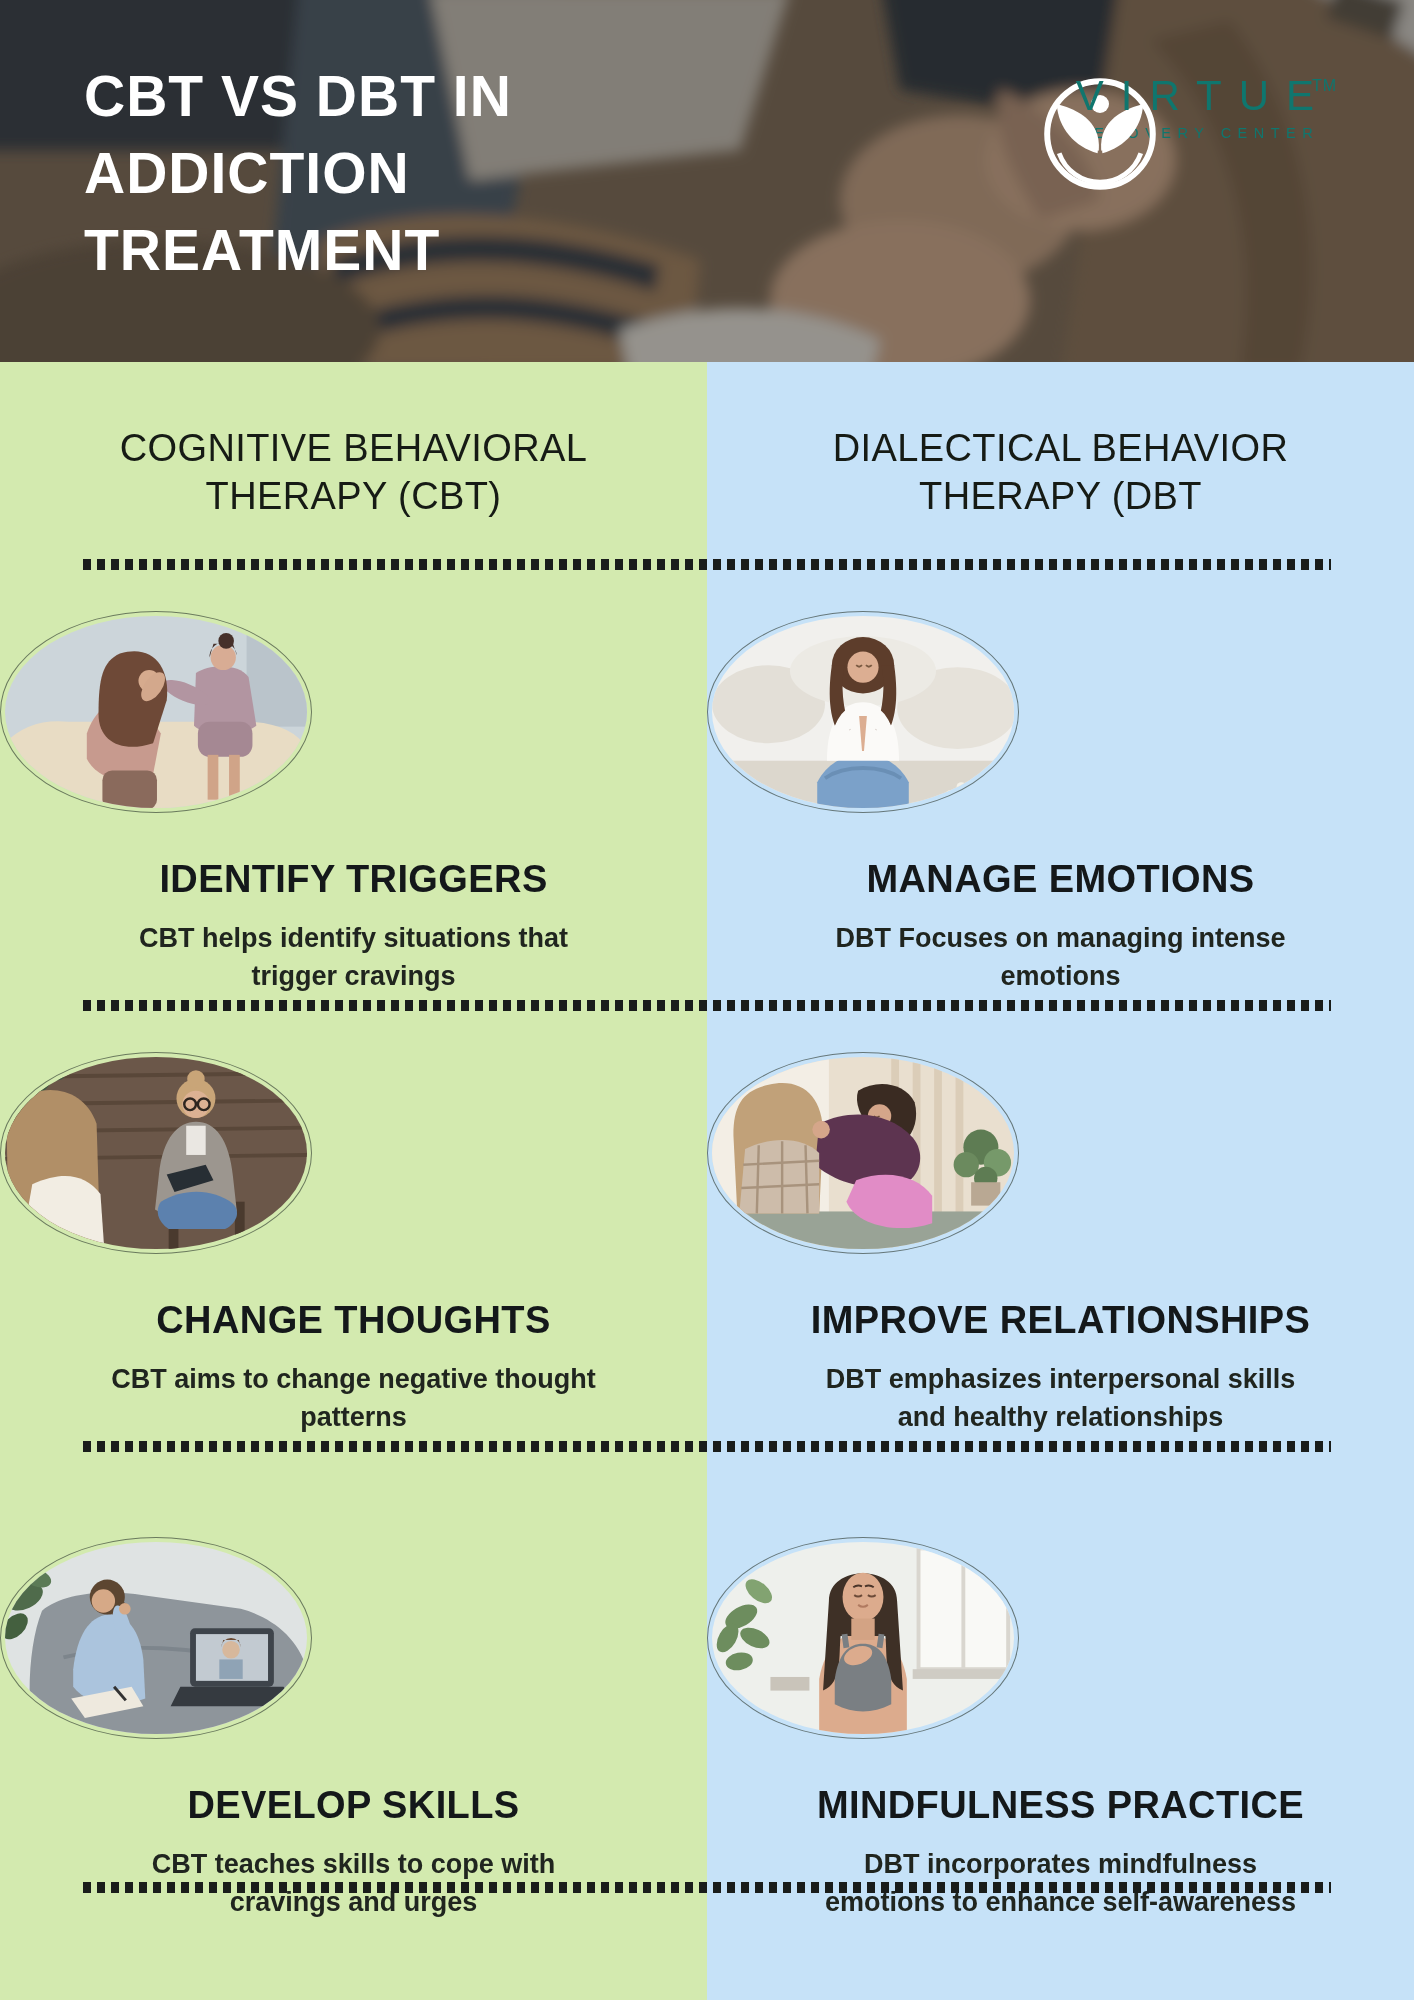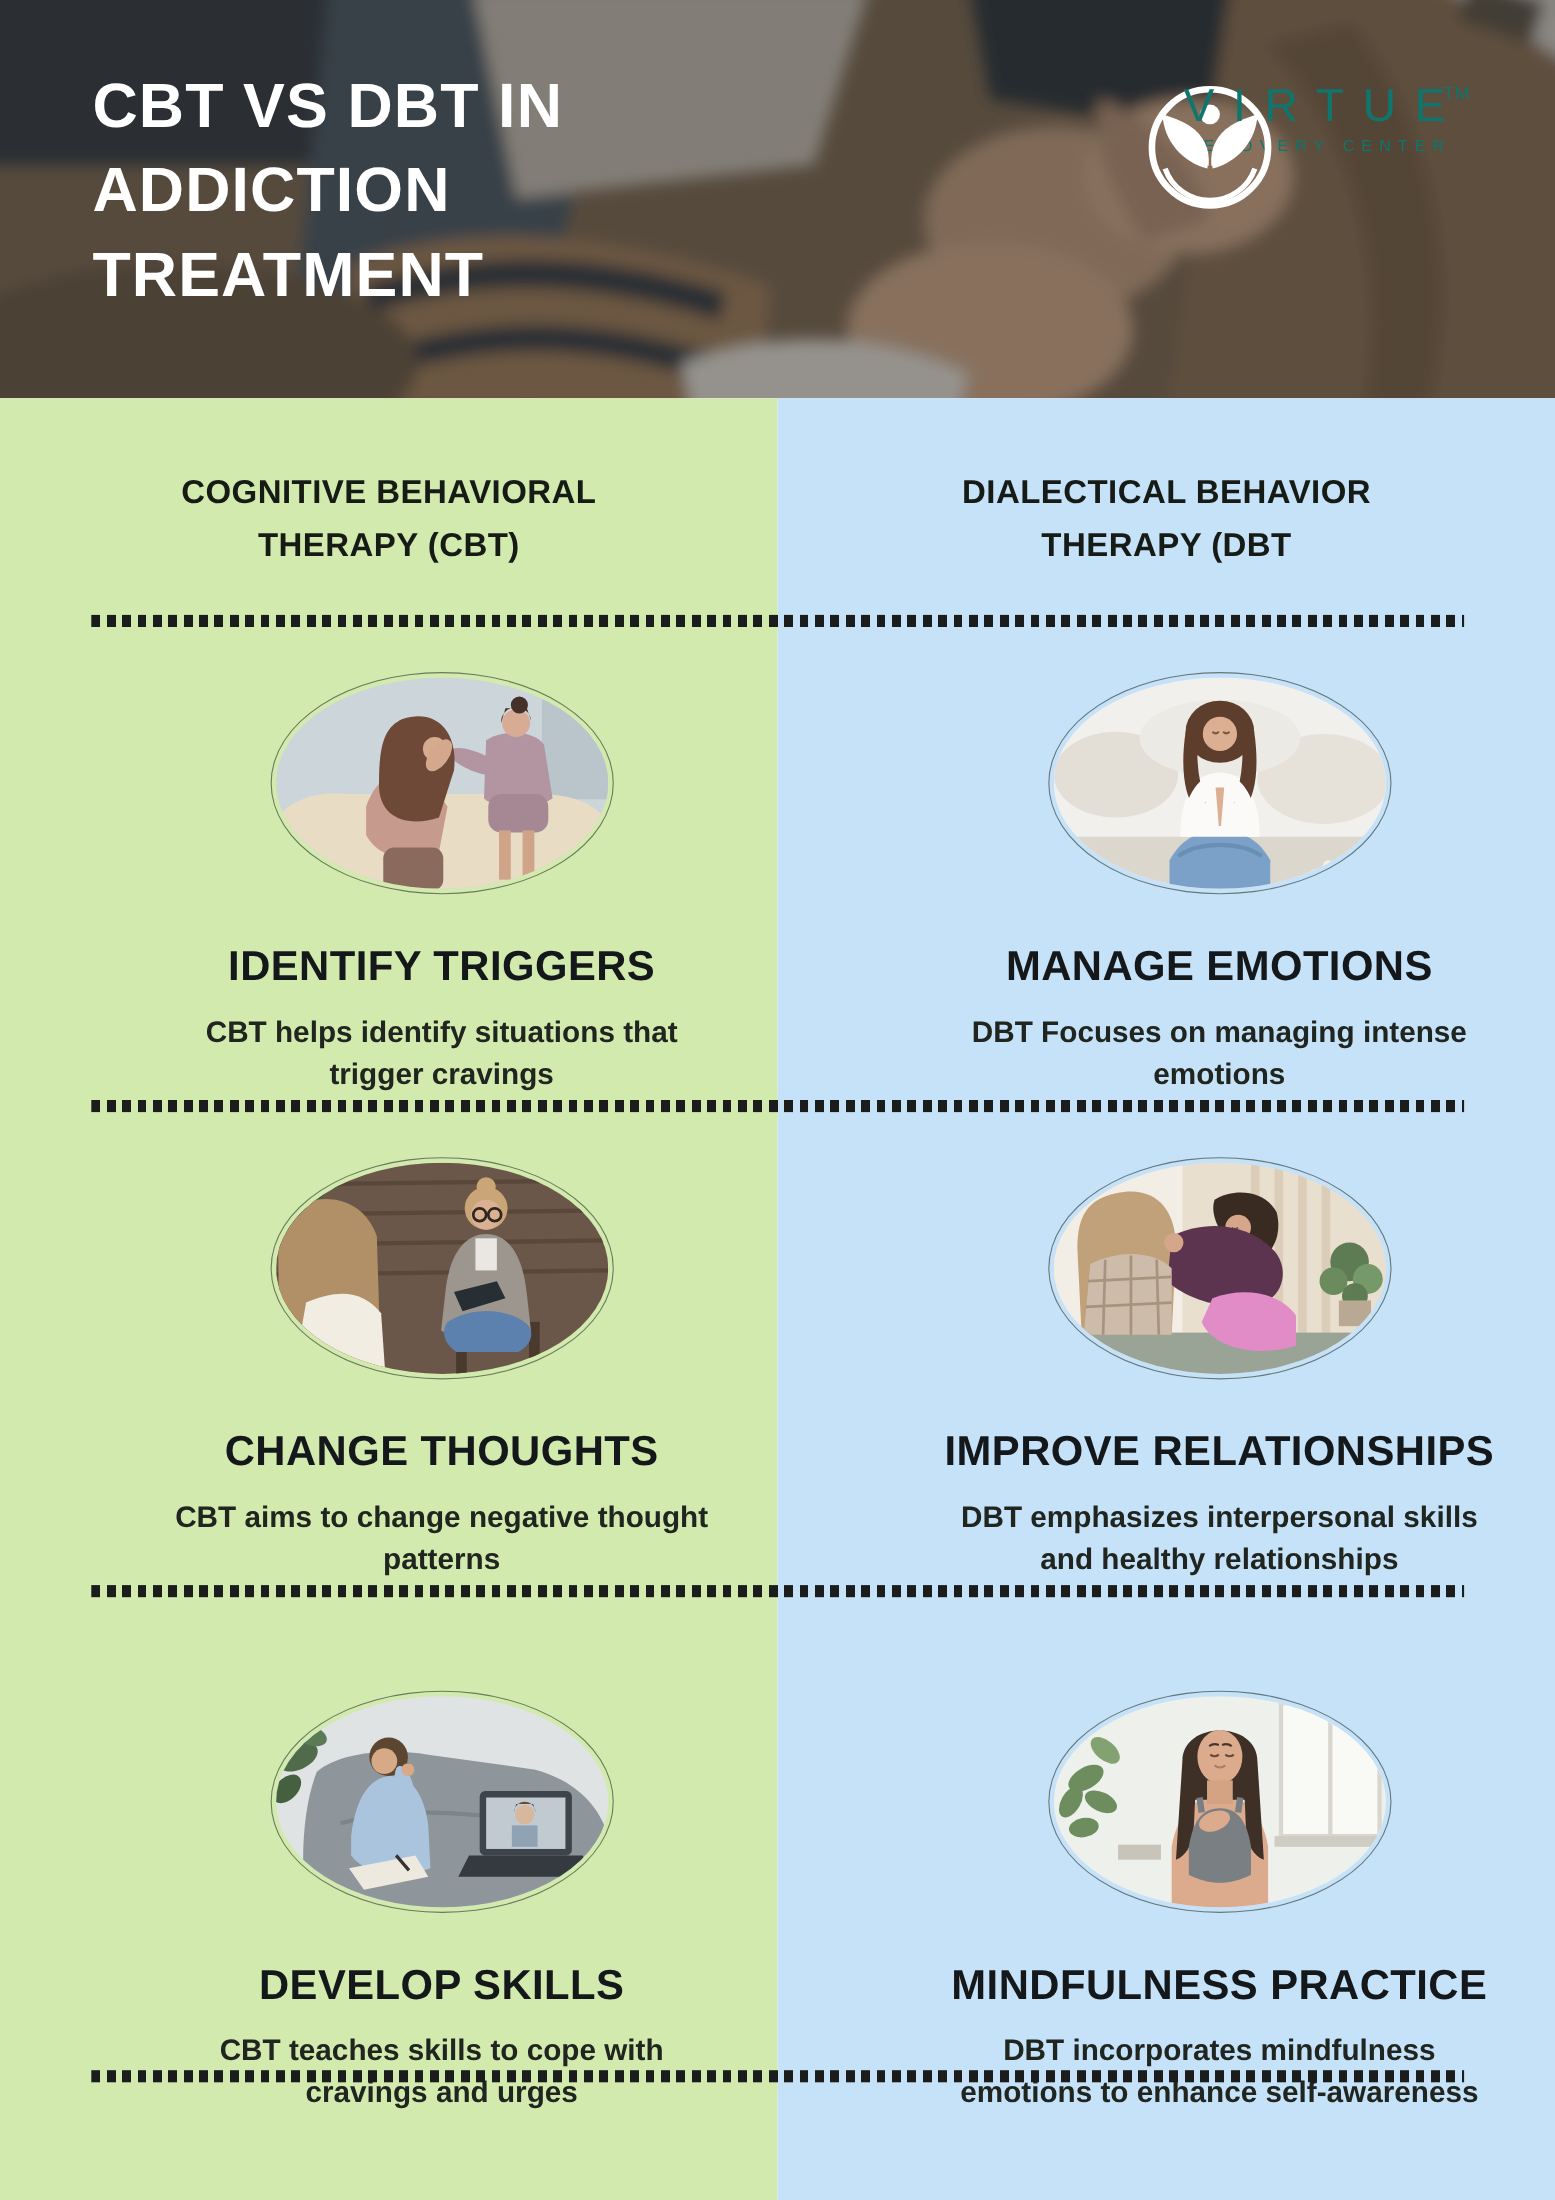--- a/index.html
+++ b/index.html
@@ -22,26 +22,26 @@
     letter-spacing:17px;padding-left:17px;line-height:44px;}
   .brand-tm{position:absolute;right:-6px;top:-10px;font-size:16px;letter-spacing:1px;}
   .tagline{font-size:14.5px;letter-spacing:6.5px;padding-left:6.5px;margin-top:7px;font-weight:400;}
   
   .columns{position:absolute;top:362px;left:0;width:1414px;height:1638px;display:flex;}
   .col{position:relative;width:707px;height:100%;}
   .col-cbt{background:var(--cbt-bg,#d3eaaf);}
   .col-dbt{background:var(--dbt-bg,#c6e2f8);}
   .col-header{
     margin:62px 30px 0 30px;text-align:center;
-    font-size:30px;line-height:48px;font-weight:700;color:#161b15;letter-spacing:0.4px;
+    font-size:38px;line-height:48px;font-weight:400;color:#161b15;letter-spacing:0.4px;
   }
   .col-header span{display:block;}
   .cell{
     position:absolute;left:0;width:707px;height:441px;
-    display:flex;flex-direction:column;align-items:center;margin-left:48px;
+    display:flex;flex-direction:column;
   }
   .cell-1{top:203px;}
   .cell-2{top:644px;}
   .cell-3{top:1129px;}
   .oval-ring{
     margin-top:46px;width:312px;height:202px;border-radius:50%;
     border:1.5px solid rgba(42,54,44,0.62);padding:4px;box-sizing:border-box;
     flex:none;
   }
   .oval{width:100%;height:100%;border-radius:50%;overflow:hidden;}

